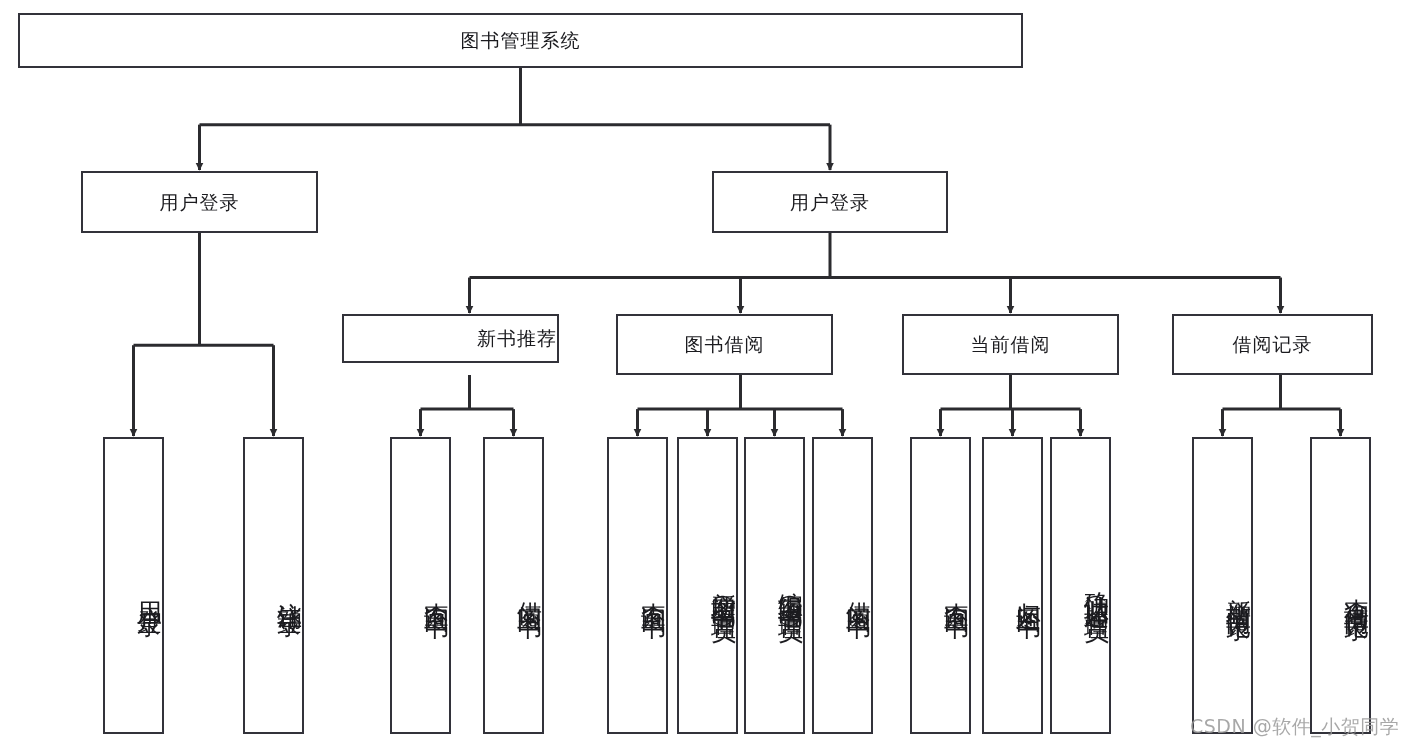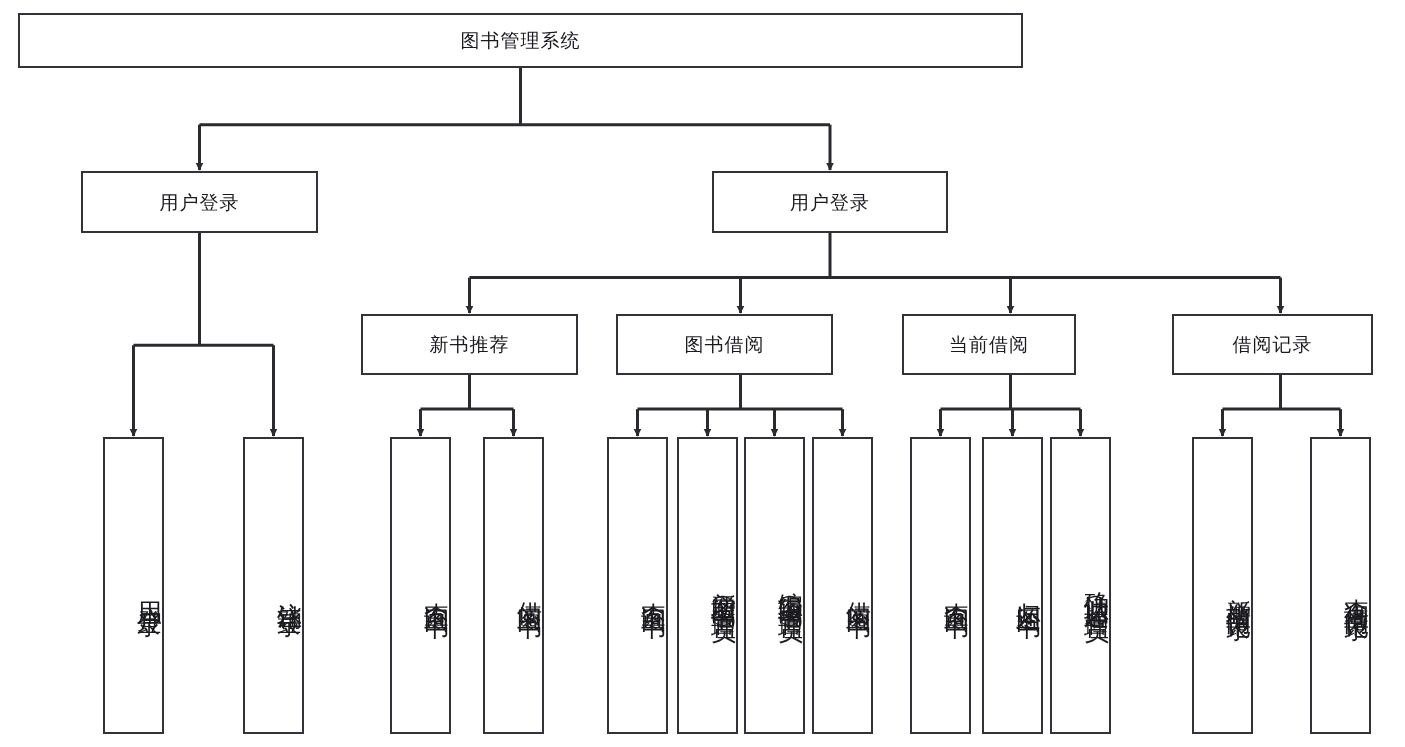--- a/index.html
+++ b/index.html
@@ -116,27 +116,27 @@
   <div id="node-layer">
       <div class="node horizontal" style="left: 18px; top: 13px; width: 1005px; height: 55px;">
         <span>图书管理系统</span>
       </div>
       <div class="node horizontal" style="left: 81px; top: 171px; width: 237px; height: 62px;">
         <span>用户登录</span>
       </div>
       <div class="node horizontal" style="left: 712px; top: 171px; width: 236px; height: 62px;">
         <span>用户登录</span>
       </div>
-      <div class="node horizontal" style="left: 361px; top: 314px; width: 217px; height: 61px;">
+      <div class="node horizontal" style="left: 342px; top: 314px; width: 217px; height: 49px; justify-content: flex-end;">
         <span>新书推荐</span>
       </div>
       <div class="node horizontal" style="left: 616px; top: 314px; width: 217px; height: 61px;">
         <span>图书借阅</span>
       </div>
-      <div class="node horizontal" style="left: 902px; top: 314px; width: 174px; height: 61px;">
+      <div class="node horizontal" style="left: 902px; top: 314px; width: 217px; height: 61px;">
         <span>当前借阅</span>
       </div>
       <div class="node horizontal" style="left: 1172px; top: 314px; width: 201px; height: 61px;">
         <span>借阅记录</span>
       </div>
       <div class="node vertical" style="left: 103px; top: 437px; width: 61px; height: 297px;">
         <span class="vtext">用户登录</span>
       </div>
       <div class="node vertical" style="left: 243px; top: 437px; width: 61px; height: 297px;">
         <span class="vtext">注销登录</span>
@@ -169,13 +169,14 @@
         <span class="vtext">确认归还（管理员）</span>
       </div>
       <div class="node vertical" style="left: 1192px; top: 437px; width: 61px; height: 297px;">
         <span class="vtext">新增借阅记录</span>
       </div>
       <div class="node vertical" style="left: 1310px; top: 437px; width: 61px; height: 297px;">
         <span class="vtext">查询借阅记录</span>
       </div>
     </div>
 
+  <div class="watermark" style="left: 1190px; top: 714px; color: rgb(154, 154, 154);">CSDN @软件_小贺同学</div>
 </div>
 
 </body></html>

